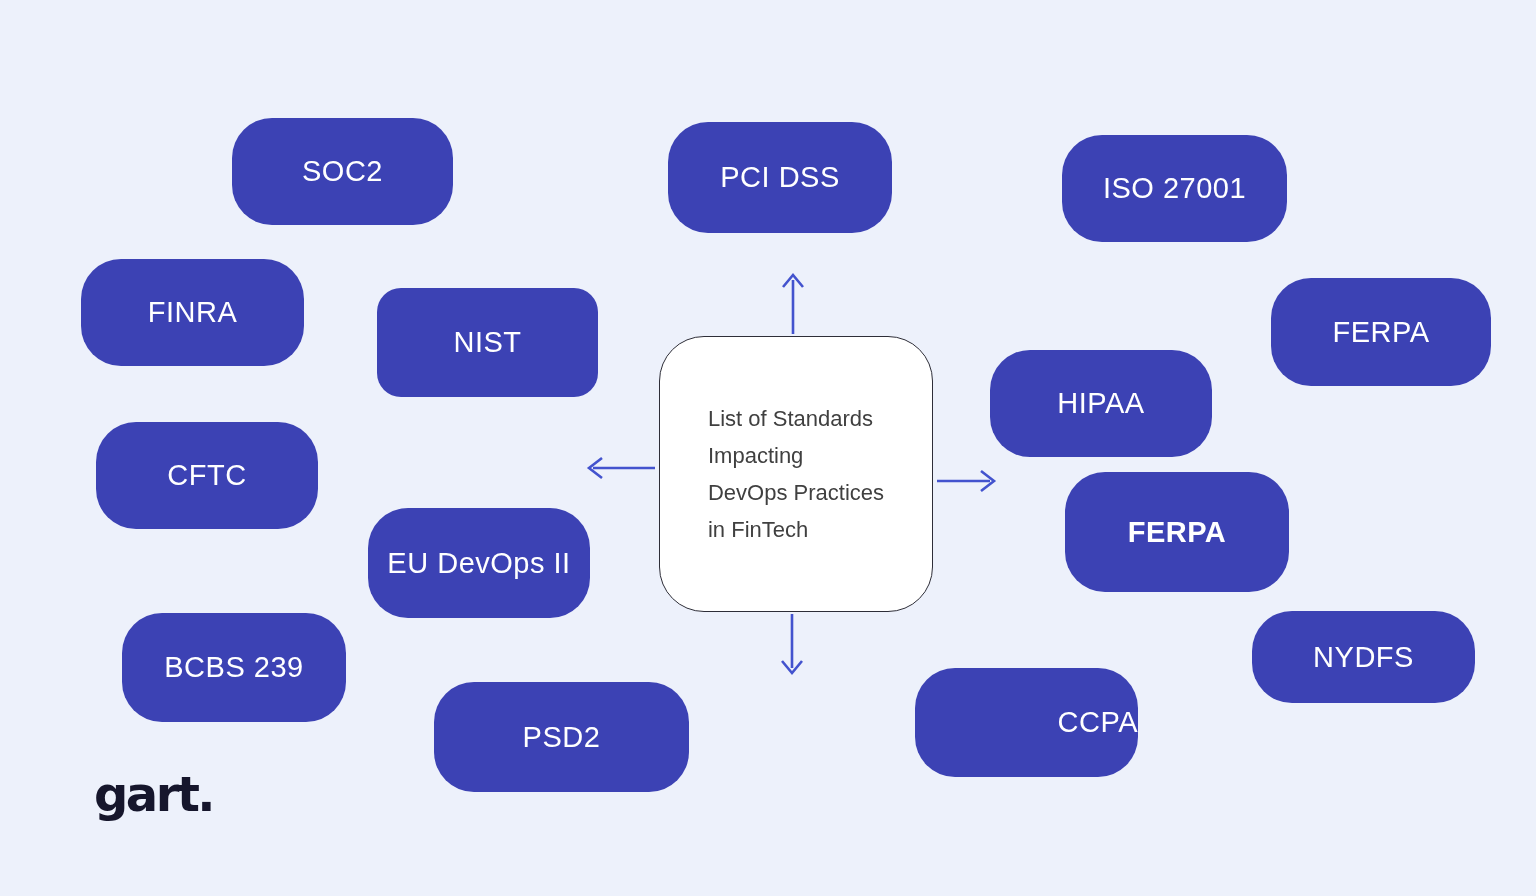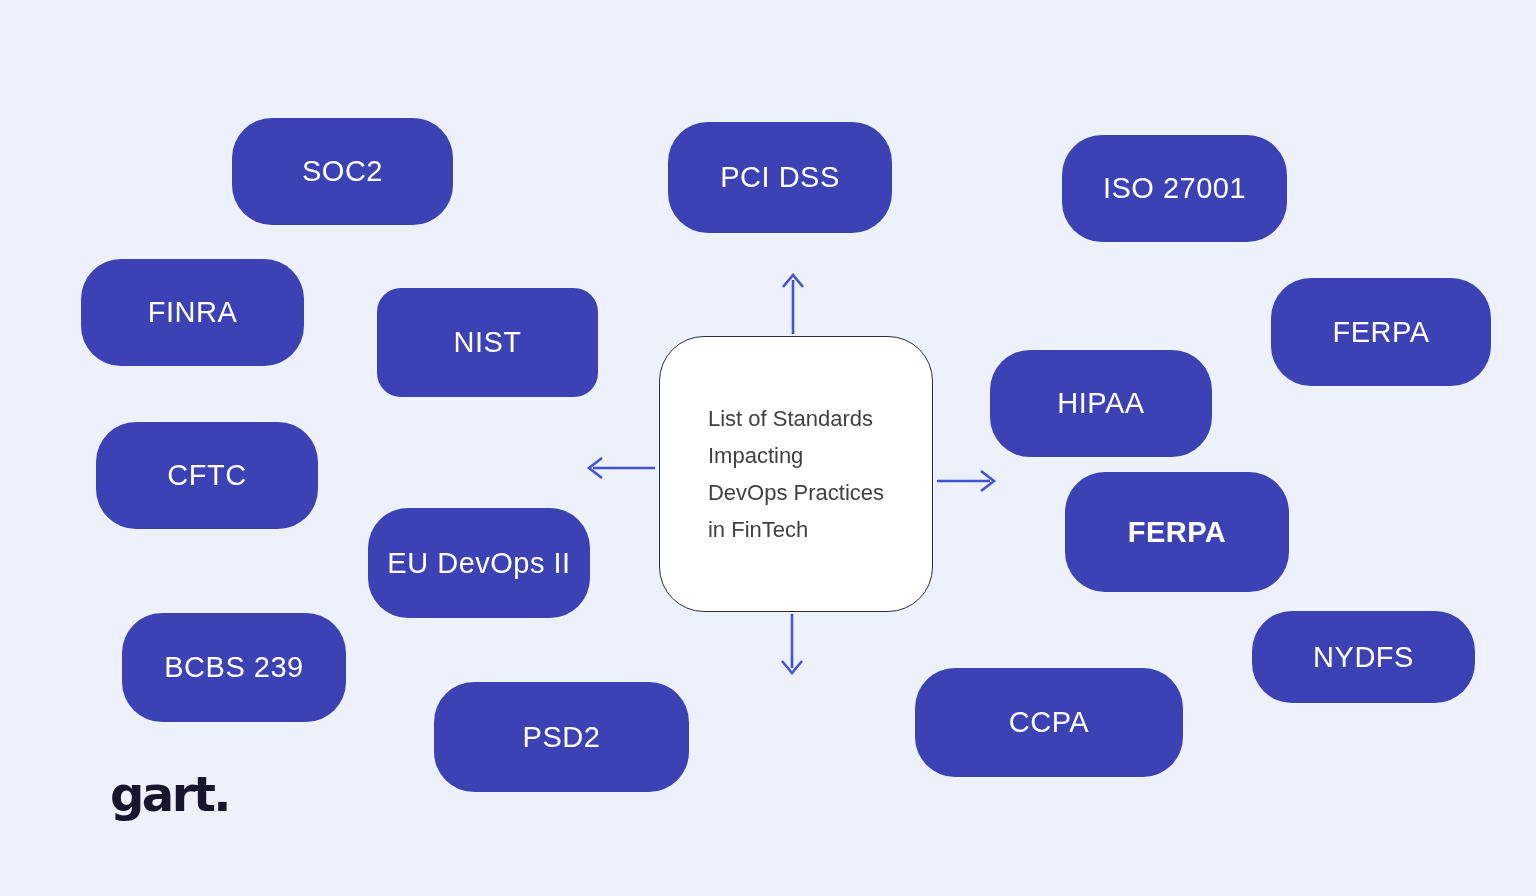--- a/index.html
+++ b/index.html
@@ -51,21 +51,21 @@
     white-space: pre-line;
   }
   .arrow {
     position: absolute;
   }
   .arrow svg {
     display: block;
   }
   .logo {
     position: absolute;
-    left: 110px;
+    left: 94px;
     top: 766px;
     color: #16162c;
     font-size: 48px;
     font-weight: 800;
     letter-spacing: -2.5px;
     font-family: "DejaVu Sans", "Liberation Sans", sans-serif;
     text-align: right;
   }
 </style>
 </head>
@@ -118,21 +118,21 @@
   </div>
 
   <div class="pill" style="left:1234px; top:611px; width:223px; height:92px;margin-left:18px;">
     <span>NYDFS</span>
   </div>
 
   <div class="pill" style="left:434px; top:682px; width:255px; height:110px;">
     <span>PSD2</span>
   </div>
 
-  <div class="pill" style="left:915px; top:668px; width:268px; height:109px;">
+  <div class="pill" style="left:915px; top:668px; width:223px; height:109px;justify-content:flex-end;">
     <span>CCPA</span>
   </div>
 
   <div class="center-box">
     <div class="title">List of Standards
 Impacting
 DevOps Practices
 in FinTech</div>
   </div>
 

